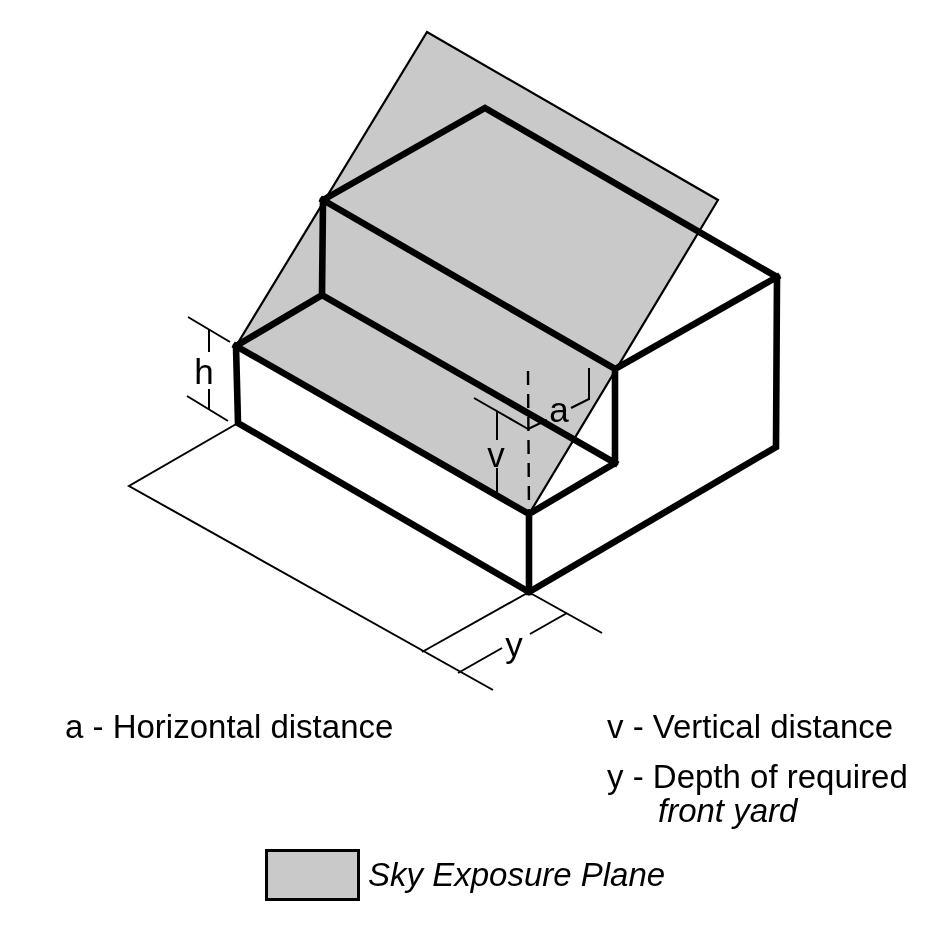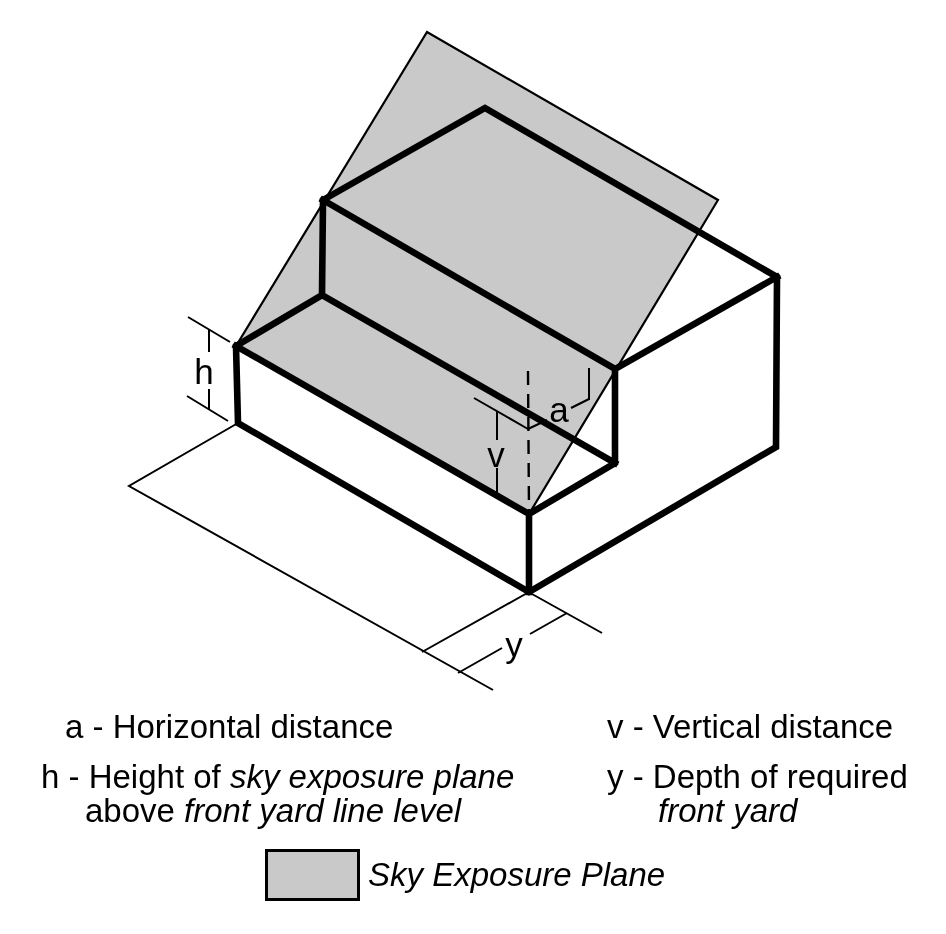--- a/index.html
+++ b/index.html
@@ -78,21 +78,20 @@
     <text x="559" y="409" text-anchor="middle" dominant-baseline="central">a</text>
 
     <path d="M 497 412 L 497 440 M 497 468 L 497 492" fill="none" stroke="#000" stroke-width="2"></path>
     <text x="496" y="454" text-anchor="middle" dominant-baseline="central">v</text>
 
     <text x="514" y="644" text-anchor="middle" dominant-baseline="central">y</text>
   </svg>
 
   <div class="legend-item" style="left:41px;top:710px;margin-left:24px;"><span>a</span><span> - </span><span>Horizontal distance</span></div>
 
-  <div class="legend-item hang-h" style="left:41px;top:760px;"><span>h</span><span> - </span><span>Height of </span><i>sky exposure plane</i><br><span>above </span><i>front yard line level</i></div>
 
   <div class="legend-item" style="left:607px;top:710px;"><span>v</span><span> - </span><span>Vertical distance</span></div>
 
   <div class="legend-item hang-y" style="left:607px;top:760px;"><span>y</span><span> - </span><span>Depth of required</span><br><i>front yard</i></div>
 
   <div class="key-swatch" style="background-color: rgb(201, 201, 201);"></div>
   <div class="key-label">Sky Exposure Plane</div>
 
 </div>
 

